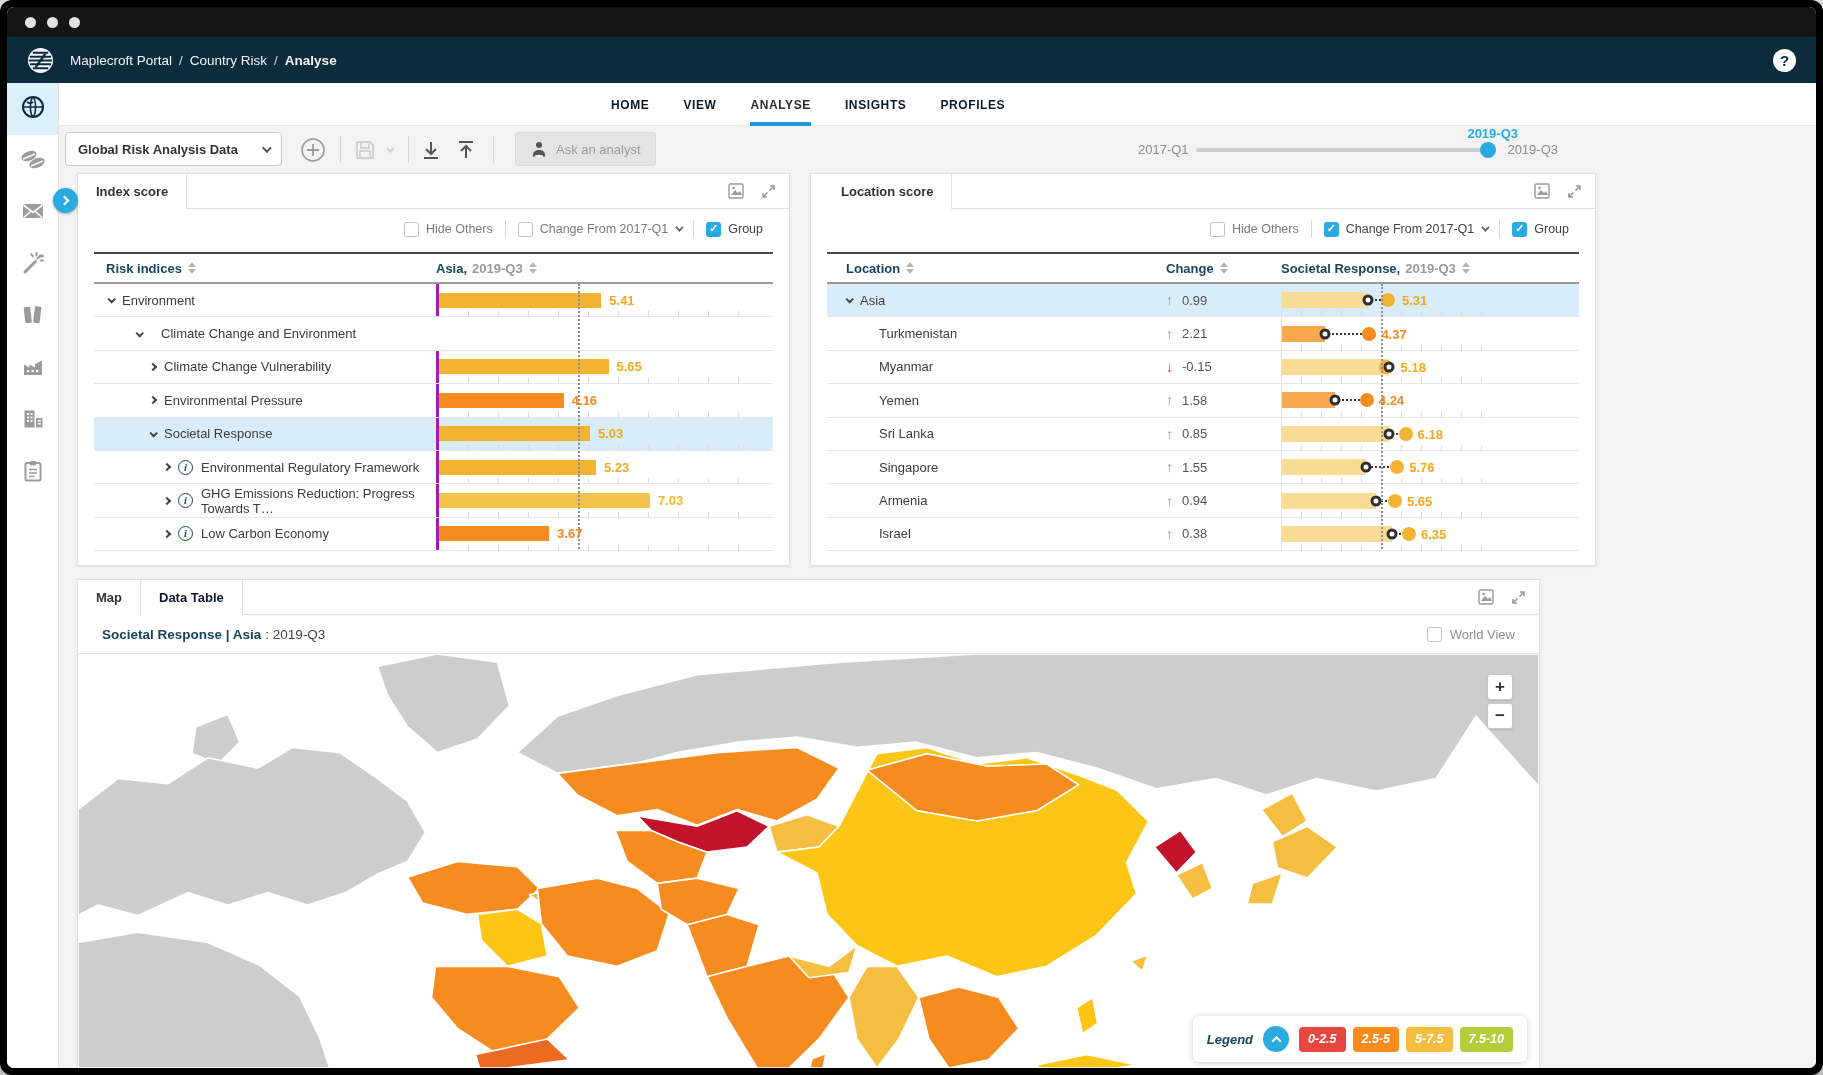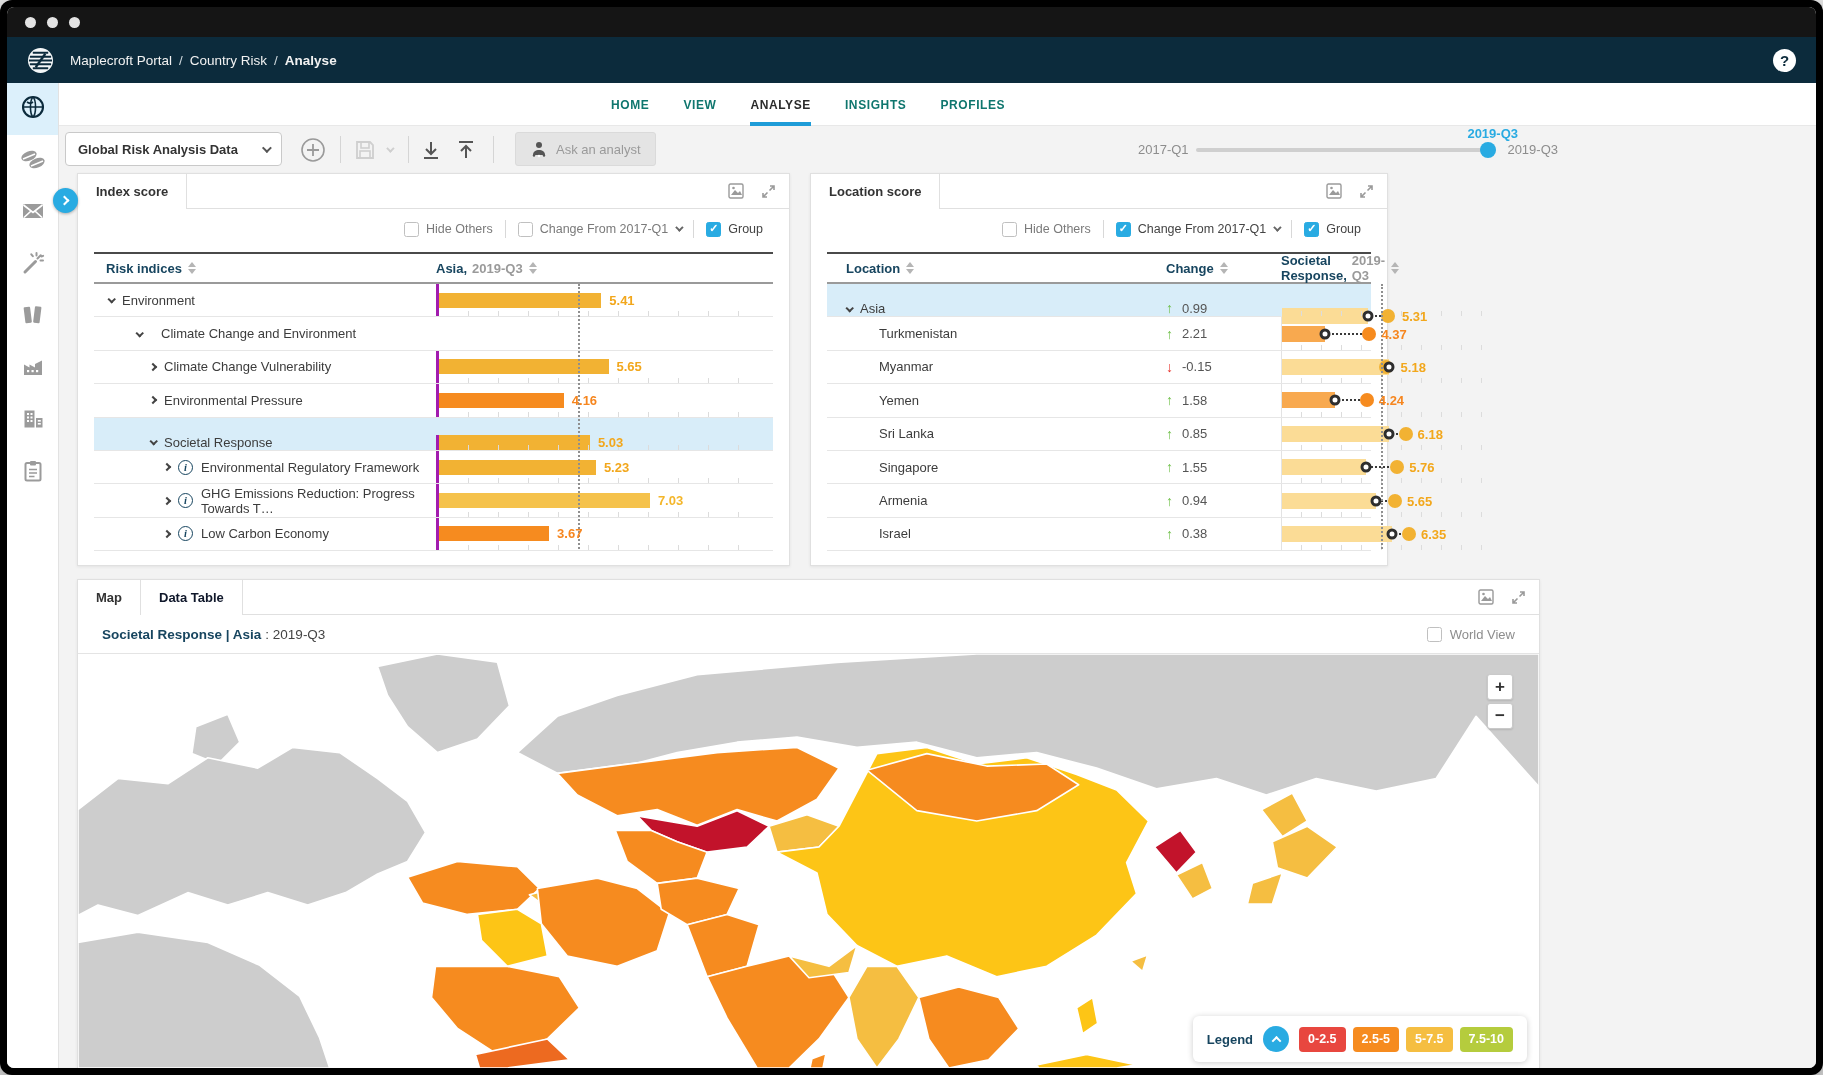--- a/index.html
+++ b/index.html
@@ -24,21 +24,21 @@
   .sitem{height:52px;display:flex;align-items:center;justify-content:center;color:#9b9b9b;cursor:pointer;}
   .sitem.active{background:#dcf0fb;color:#0c2b3c;}
   .sitem + .sitem{margin-top:0;}
   .expander{position:absolute;left:46px;top:181px;width:25px;height:25px;border-radius:50%;background:#29abe2;z-index:9;display:flex;align-items:center;justify-content:center;box-shadow:0 1px 3px rgba(0,0,0,.3);cursor:pointer;}
   .expander .car{width:7px;height:7px;border-right:2.5px solid #fff;border-bottom:2.5px solid #fff;transform:rotate(-45deg);margin-left:-2px;}
 
   
   .main{position:absolute;left:52px;top:76px;right:0;bottom:0;background:#f3f3f3;}
   .navstrip{position:absolute;left:0;top:0;right:0;height:43px;background:#fff;border-bottom:1px solid #e8e8e8;}
   .navtabs{position:absolute;left:552px;top:0;height:43px;display:flex;gap:34px;}
-  .ntab{height:43px;display:flex;align-items:center;font-size:12px;font-weight:bold;letter-spacing:.6px;color:#0f766e;cursor:pointer;position:relative;}
+  .ntab{height:43px;display:flex;align-items:center;font-size:12px;font-weight:bold;letter-spacing:.6px;color:#0f172a;cursor:pointer;position:relative;}
   .ntab.active{color:#2b2b2b;}
   .ntab.active::after{content:"";position:absolute;left:0;right:0;bottom:0;height:4px;background:#1e9cd8;}
 
   
   .tools{position:absolute;left:0;top:43px;right:0;height:47px;display:flex;align-items:center;}
   .dsel{position:absolute;left:6px;top:6px;width:217px;height:34px;background:#fff;border:1px solid #c9c9c9;border-radius:4px;display:flex;align-items:center;padding:0 12px;font-size:13px;font-weight:bold;color:#333;cursor:pointer;}
   .dsel .dcar{margin-left:auto;width:7px;height:7px;border-right:2px solid #555;border-bottom:2px solid #555;transform:rotate(45deg) translateY(-2px);}
   .ticon{position:absolute;top:10px;width:28px;height:28px;display:flex;align-items:center;justify-content:center;cursor:pointer;}
   .tsep{position:absolute;top:10px;width:1px;height:27px;background:#d5d5d5;}
   .askbtn{position:absolute;left:456px;top:6px;height:34px;background:#e4e4e4;border:1px solid #dadada;border-radius:3px;display:flex;align-items:center;gap:8px;padding:0 14px;font-size:13px;color:#9a9a9a;cursor:pointer;}
@@ -46,21 +46,21 @@
   .slab{position:absolute;font-size:13px;color:#8d8d8d;top:16px;}
   .slab.min{left:0;}
   .slab.max{right:0;}
   .strack{position:absolute;left:58px;right:62px;top:22px;height:4px;border-radius:2px;background:#cfcfcf;cursor:pointer;}
   .shandle{position:absolute;top:-6px;width:16px;height:16px;border-radius:50%;background:#29abe2;cursor:grab;}
   .scur{position:absolute;right:40px;top:0px;font-size:13px;font-weight:bold;color:#29abe2;}
 
   
   .card{position:absolute;background:#fff;border:1px solid #e0e0e0;box-shadow:0 1px 3px rgba(0,0,0,.07);}
   #indexCard{left:18px;top:90px;width:713px;height:393px;}
-  #locCard{left:751px;top:90px;width:578px;height:393px;}
+  #locCard{left:751px;top:90px;width:786px;height:393px;padding-left:12px;}
   #mapCard{left:18px;top:496px;width:1463px;height:489px;border-bottom:none;}
 
   .ptabs{position:relative;height:35px;border-bottom:1px solid #e0e0e0;display:flex;}
   .ptab{height:35px;display:flex;align-items:center;padding:0 18px;font-size:13px;font-weight:bold;color:#333;border-right:1px solid #e0e0e0;background:#fff;cursor:pointer;position:relative;}
   .ptab.active::after{content:"";position:absolute;left:0;right:0;bottom:-1px;height:1px;background:#fff;}
   .ptab.dim{color:#0f172a;font-weight:bold;}
   .picos{position:absolute;right:12px;top:8px;display:flex;gap:14px;color:#9a9a9a;}
   .pico{width:18px;height:18px;cursor:pointer;display:flex;align-items:center;justify-content:center;}
 
   .ctrls{position:absolute;right:26px;top:46px;display:flex;align-items:center;gap:12px;font-size:12.5px;color:#7a7a7a;}
@@ -75,21 +75,21 @@
   .thead{position:absolute;left:16px;right:16px;top:78px;height:32px;border-top:2px solid #4a4a4a;border-bottom:2px solid #9a9a9a;display:flex;align-items:center;font-size:13px;font-weight:bold;color:#17455f;}
   .sort{display:inline-flex;flex-direction:column;gap:2px;margin-left:6px;cursor:pointer;}
   .sort i{width:0;height:0;border-left:4px solid transparent;border-right:4px solid transparent;}
   .sort .up{border-bottom:5px solid #b5b5b5;}
   .sort .dn{border-top:5px solid #b5b5b5;}
   .subhd{color:#9a9a9a;font-weight:bold;margin-left:5px;}
   .tbody{position:absolute;left:16px;right:16px;top:110px;bottom:16px;}
   .refline{position:absolute;top:0;bottom:0;width:0;border-left:2px dotted #8f8f8f;z-index:4;}
 
   .irow,.lrow{position:relative;display:flex;height:33.4px;border-bottom:1px solid #e6e6e6;align-items:stretch;}
-  .irow.hl,.lrow.hl{background:#d8edf9;align-items:flex-end;}
+  .irow.hl,.lrow.hl{background:#d8edf9;}
   .lblcell{display:flex;align-items:center;gap:8px;font-size:13px;color:#3c3c3c;flex:0 0 auto;}
   .caret{width:6px;height:6px;border-right:2px solid #444;border-bottom:2px solid #444;display:inline-block;flex:0 0 auto;}
   .caret.open{transform:rotate(45deg) translateY(-1px);}
   .caret.closed{transform:rotate(-45deg);}
   .iinfo{width:15px;height:15px;border-radius:50%;border:1.5px solid #17455f;color:#17455f;font-size:10.5px;font-weight:bold;display:inline-flex;align-items:center;justify-content:center;cursor:pointer;flex:0 0 auto;font-family:"Liberation Serif",serif;font-style:italic;}
   .barcell{position:relative;flex:1;border-left:3px solid #a21caf;display:flex;align-items:center;}
   .barcell::after{content:"";position:absolute;left:0;right:14px;bottom:0;height:5px;background:repeating-linear-gradient(to right,transparent 0 29px,#dcdcdc 29px 30px);}
   .hbar{height:15px;flex:0 0 auto;}
   .hbar.amber{background:#f2b233;}
   .hbar.amber-light{background:#f5c24b;}
@@ -117,21 +117,21 @@
   .lval{position:absolute;top:50%;transform:translateY(-50%);font-size:13px;font-weight:bold;z-index:5;}
 
   
   .mtitle{position:absolute;left:0;right:0;top:36px;height:38px;border-bottom:1px solid #e4e4e4;display:flex;align-items:center;padding:0 24px;font-size:13.5px;}
   .mtitle b{color:#17455f;}
   .mtitle .rest{color:#444;margin-left:4px;}
   .wview{margin-left:auto;display:flex;align-items:center;gap:8px;color:#8d8d8d;font-size:13px;cursor:pointer;}
   .maparea{position:absolute;left:0;right:0;top:74px;bottom:0;background:#fff;overflow:hidden;}
   .zoomctl{position:absolute;right:26px;top:20px;display:flex;flex-direction:column;gap:3px;z-index:6;}
   .zbtn{width:26px;height:26px;background:#fff;border:1px solid #c9c9c9;border-radius:3px;font-size:17px;font-weight:bold;color:#333;display:flex;align-items:center;justify-content:center;cursor:pointer;box-shadow:0 1px 2px rgba(0,0,0,.12);}
-  .legend{position:absolute;right:12px;bottom:6px;height:46px;background:#fff;border-radius:6px;box-shadow:0 1px 6px rgba(0,0,0,.2);display:flex;align-items:center;gap:10px;padding:0 14px;z-index:6;}
+  .legend{position:absolute;right:12px;bottom:6px;height:46px;background:#fff;border-radius:6px;box-shadow:0 1px 6px rgba(0,0,0,.2);display:flex;align-items:center;gap:10px;padding:0 14px;z-index:6;font-style:italic;}
   .legend .ltxt{font-size:13px;font-weight:bold;color:#17455f;}
   .lcirc{width:26px;height:26px;border-radius:50%;background:#29abe2;display:flex;align-items:center;justify-content:center;cursor:pointer;}
   .lcirc .car{width:7px;height:7px;border-right:2.5px solid #fff;border-bottom:2.5px solid #fff;transform:rotate(-135deg) translate(-1px,-1px);}
   .chip{height:25px;border-radius:4px;display:flex;align-items:center;justify-content:center;padding:0 9px;color:#fff;font-size:12.5px;font-weight:bold;cursor:pointer;}
 </style>
 </head>
 <body>
 
 <div class="frame">
   <div class="app">

